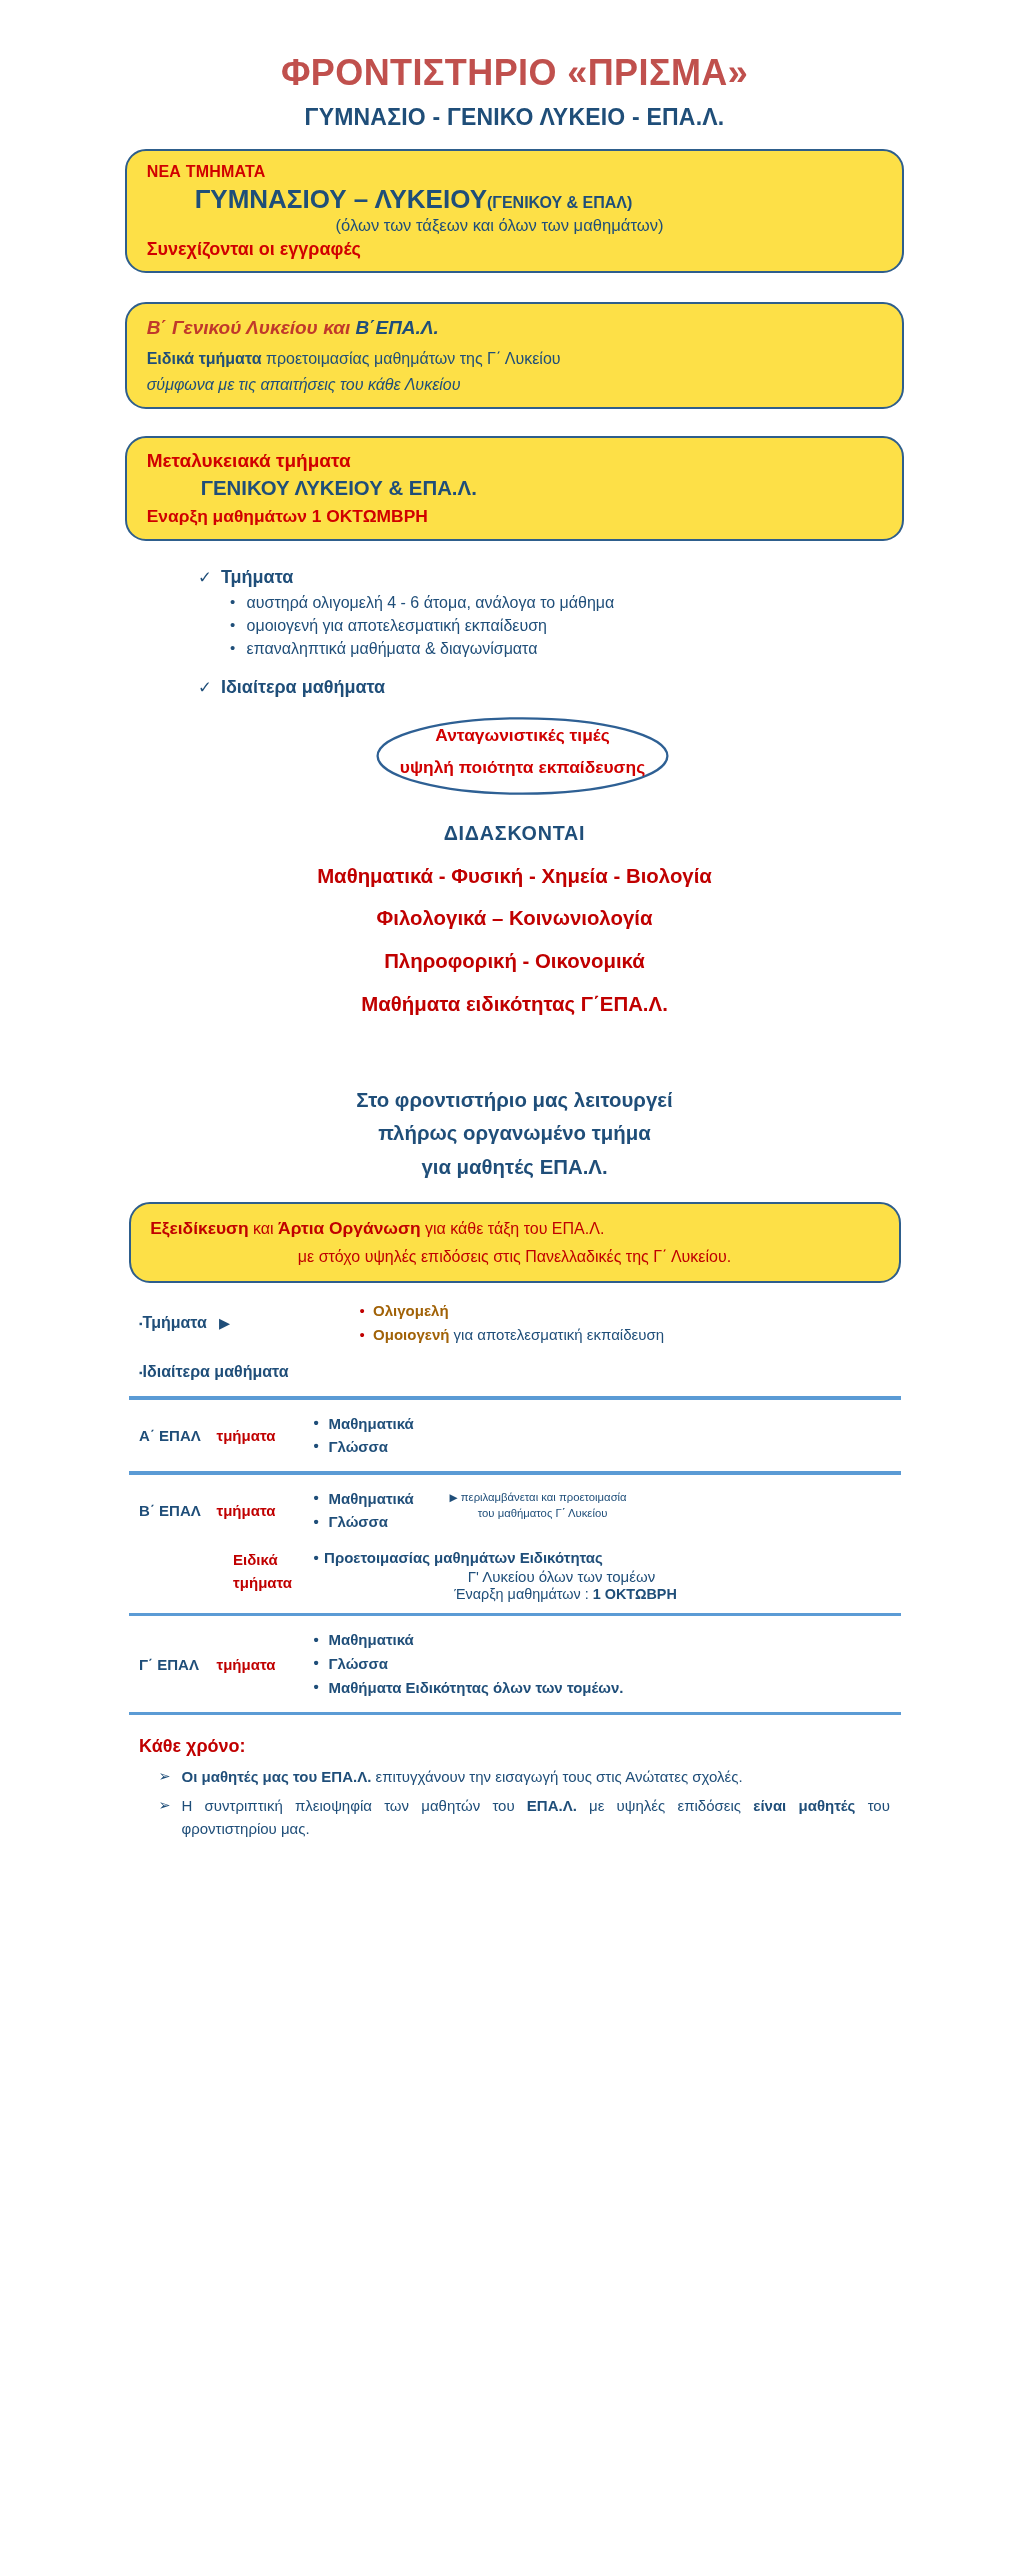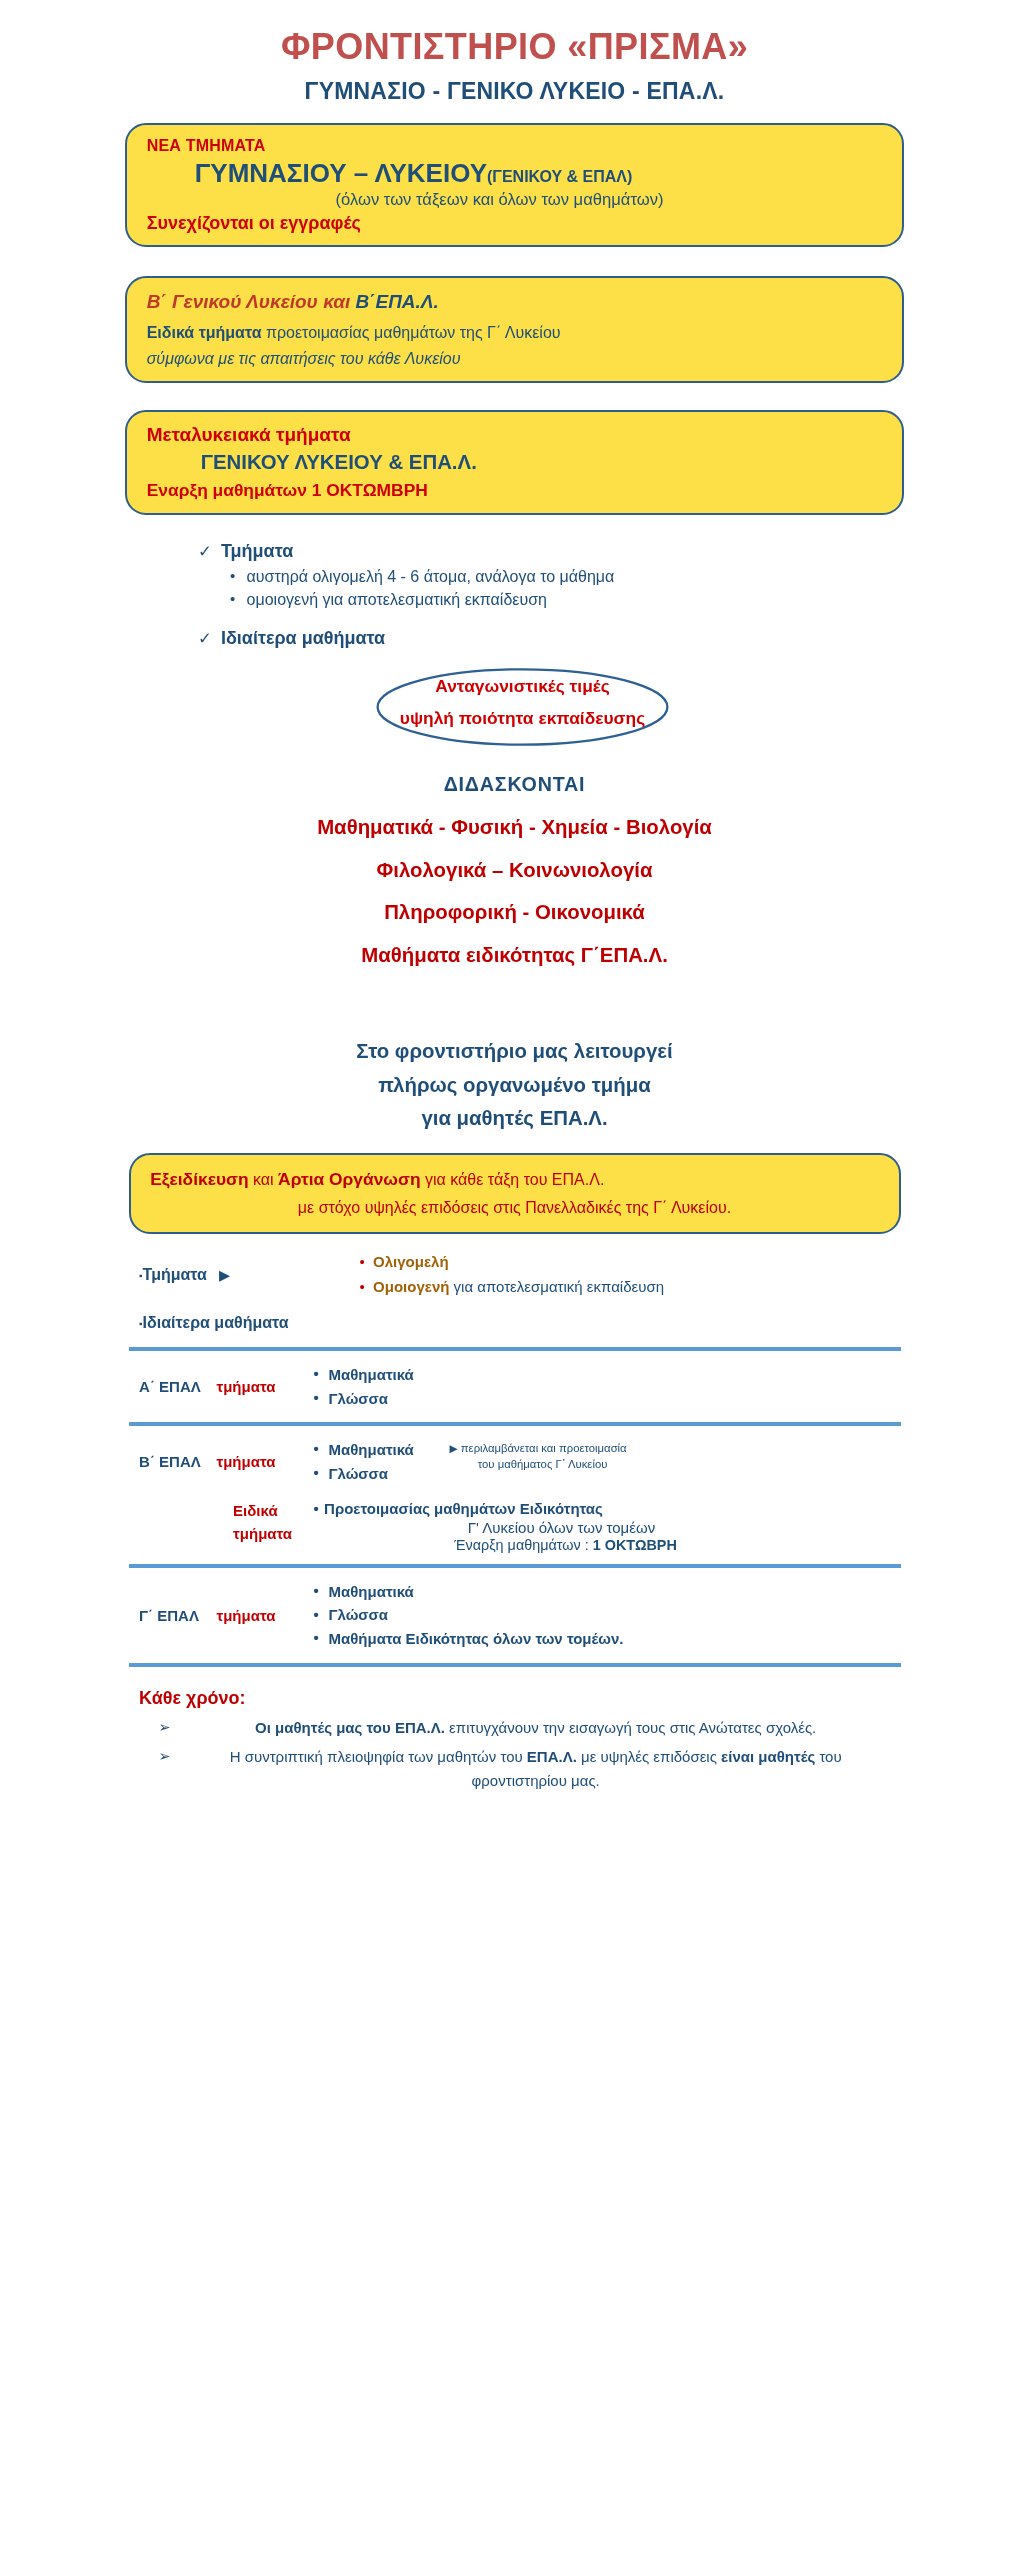--- a/index.html
+++ b/index.html
@@ -17,21 +17,21 @@
   .page {
     position: relative;
     width: 1029px;
     min-height: 2576px;
     box-sizing: border-box;
     padding: 0;
     overflow: hidden;
   }
 
   
-  .header { text-align: center; padding-top: 28px; }
+  .header { text-align: center; padding-top: 54px; }
   .title-main {
     font-size: 36px;
     font-weight: bold;
     color: #C0504D;
     letter-spacing: 0.4px;
     line-height: 1.05;
   }
   .title-sub1 {
     font-size: 23px;
     font-weight: bold;
@@ -161,21 +161,21 @@
   .eid-l2 { font-size: 15px; color: #1F4E79; text-align: center; padding-right: 91px; margin-top: 1.5px; }
   .eid-l3 { font-size: 14.4px; color: #1F4E79; text-align: center; padding-right: 83px; margin-top: 1.5px; }
   .eid-l3 b { font-weight: bold; }
 
   
   .kathe { width: 772px; margin: 21px auto 0 auto; }
   .kathe-title { font-size: 18px; font-weight: bold; color: #C00000; padding-left: 10.6px; }
   .arrlist { list-style: none; margin: 7.6px 0 0 0; padding: 0 10.6px 0 30px; }
   .arrlist li {
     font-size: 15px; color: #1F4E79; line-height: 1.55;
-    position: relative; padding-left: 23px; margin-top: 6px; text-align: center;
+    position: relative; padding-left: 23px; margin-top: 6px;
   }
   .arrlist li::before {
     content: "\27A2"; position: absolute; left: 0; top: 0;
     font-size: 14.4px; color: #1F4E79;
   }
   .arrlist li b { font-weight: bold; }
   .just { text-align: justify; }
 </style>
 </head>
 <body>
@@ -207,20 +207,21 @@
   </div>
 
   <div class="checkwrap">
     <div class="chk-row">
       <span class="chk-icon">✓</span>
       <span class="chk-label">Τμήματα</span>
     </div>
     <ul class="dotlist">
       <li>αυστηρά ολιγομελή 4 - 6 άτομα, ανάλογα το μάθημα</li>
       <li>ομοιογενή για αποτελεσματική εκπαίδευση</li>
+      <li>επαναληπτικά μαθήματα &amp; διαγωνίσματα</li>
     </ul>
     <div class="chk-row chk-row-2">
       <span class="chk-icon">✓</span>
       <span class="chk-label">Ιδιαίτερα μαθήματα</span>
     </div>
   </div>
 
   <div class="ellipse-wrap">
     <svg class="ellipse-svg" width="295" height="80" viewBox="0 0 390 106">
       <ellipse cx="195" cy="53" rx="192" ry="50" fill="none" stroke="#2E6094" stroke-width="3"></ellipse>

